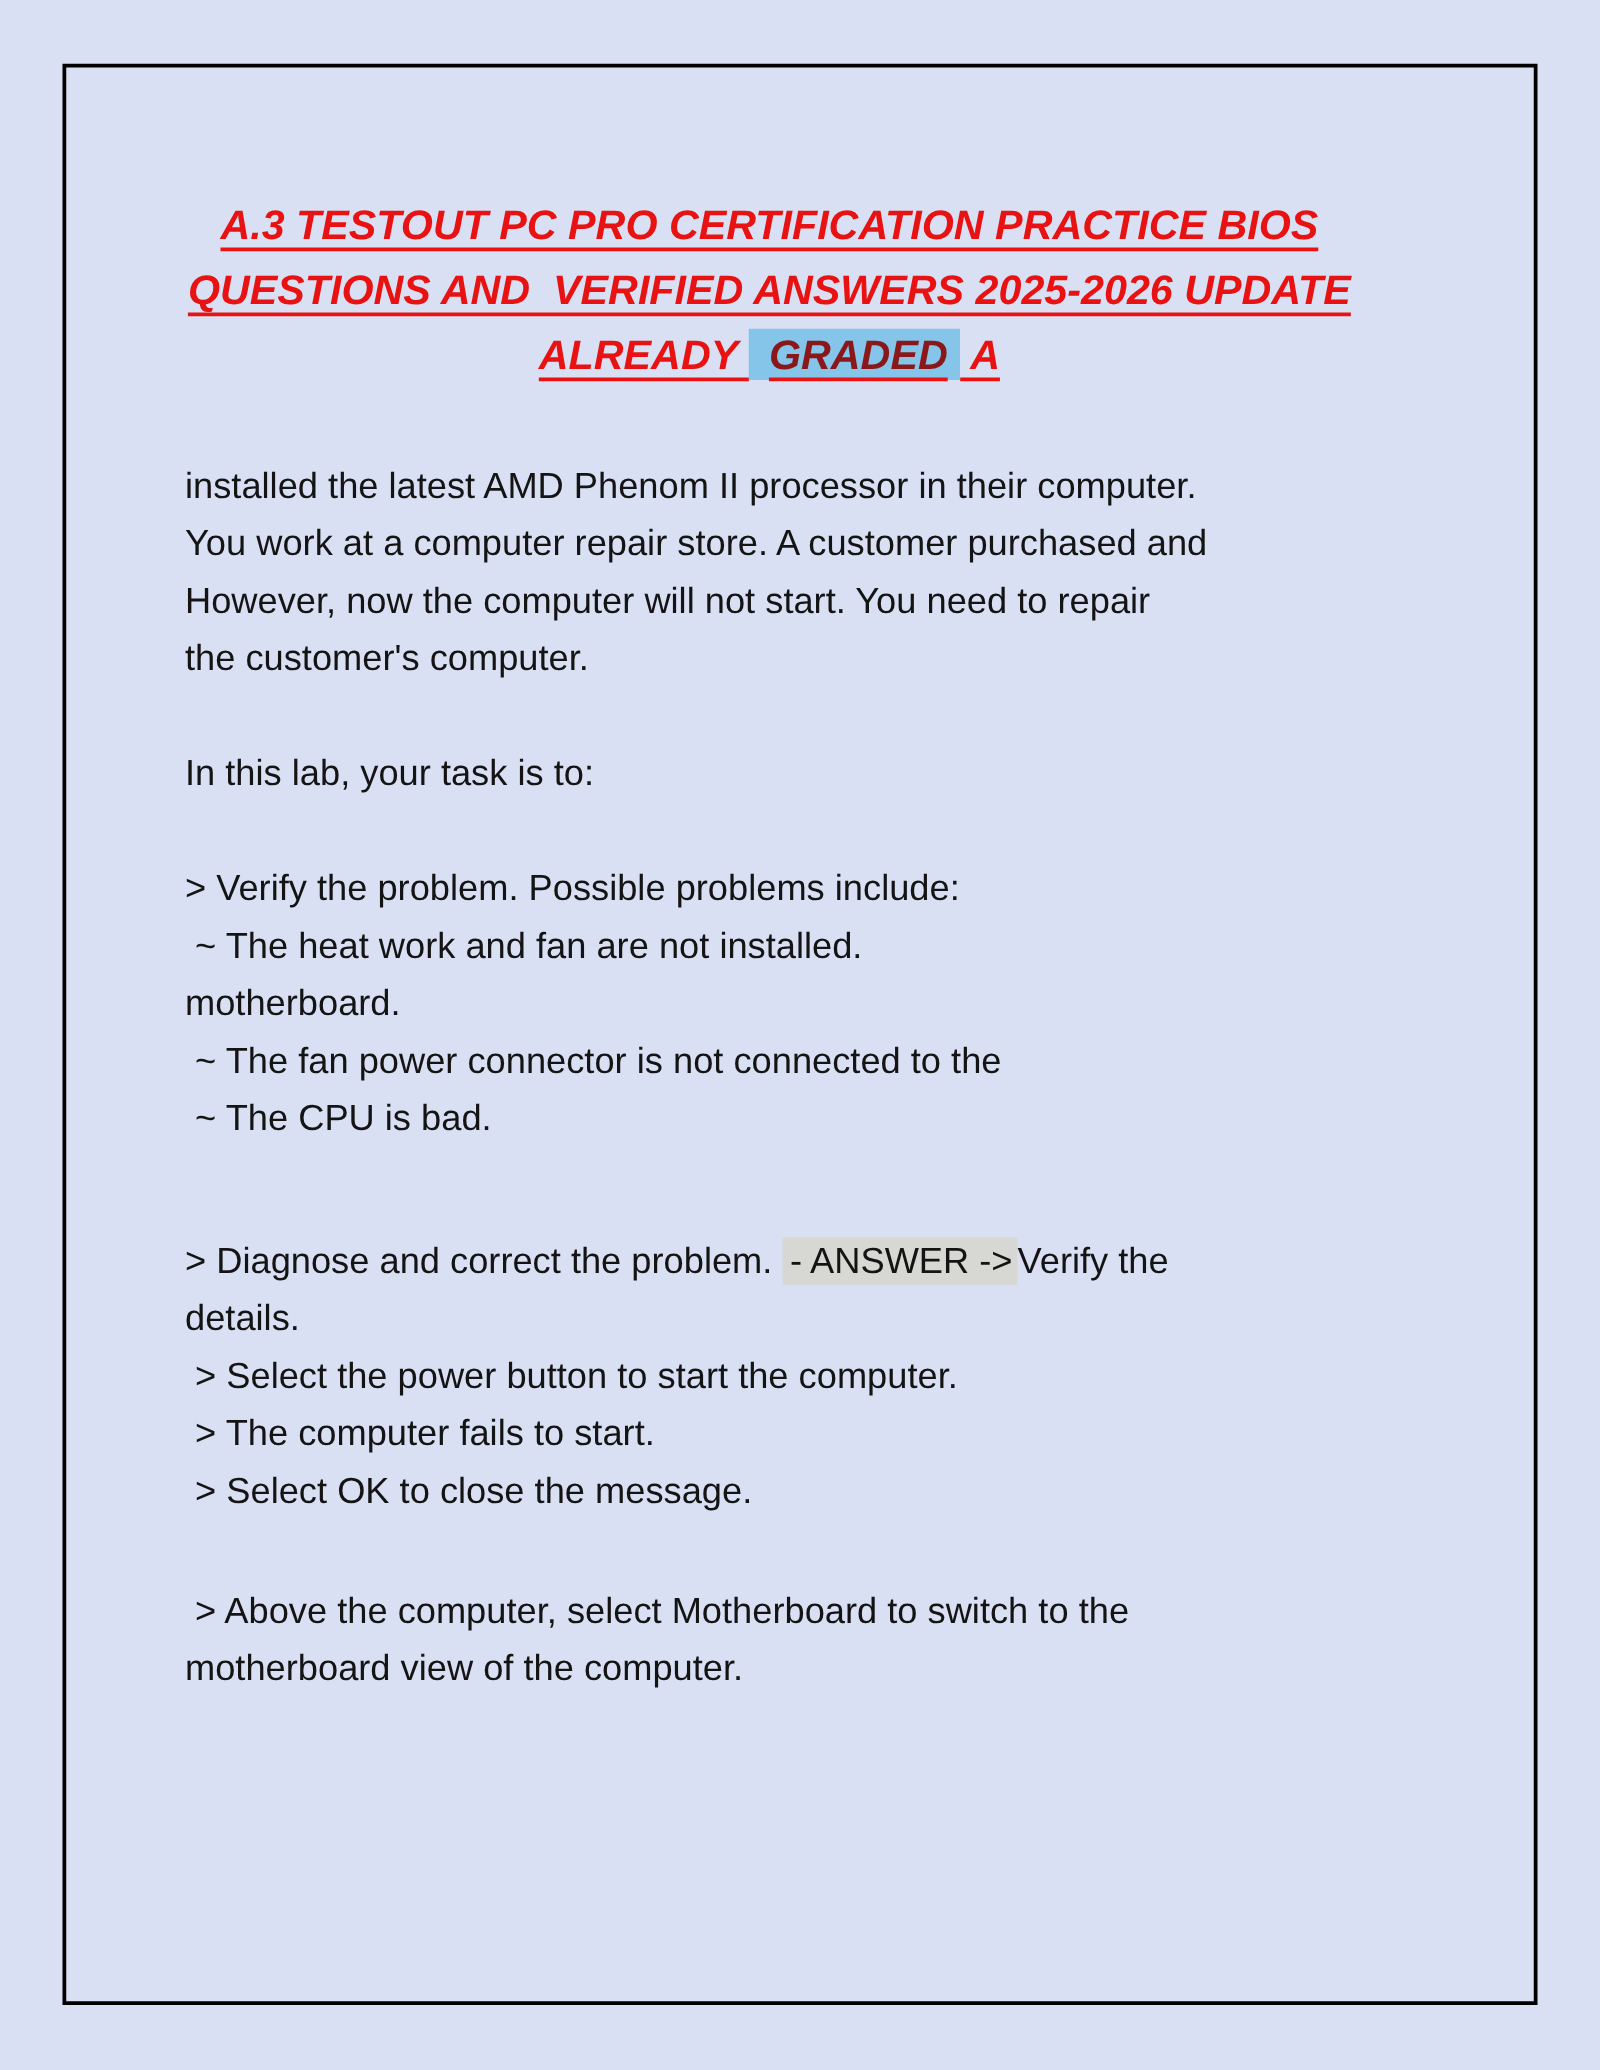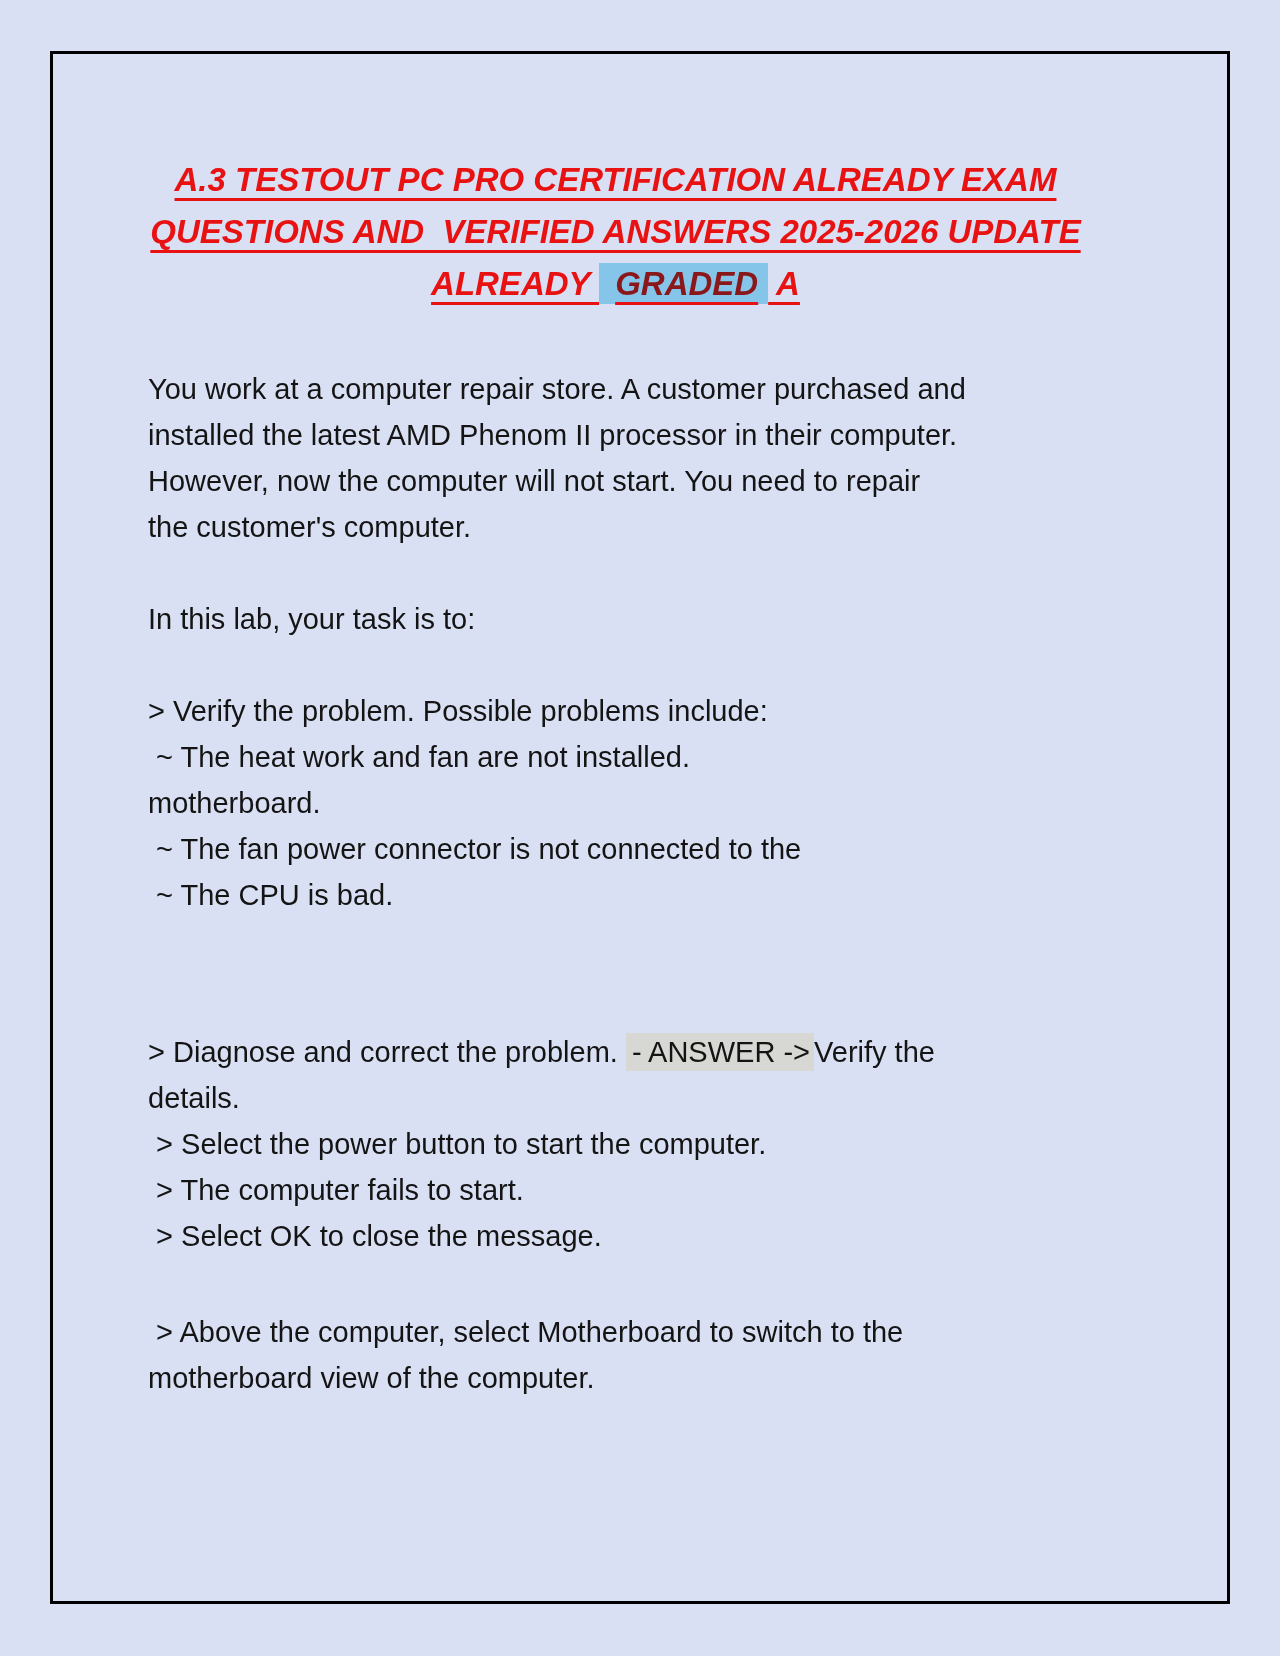--- a/index.html
+++ b/index.html
@@ -61,48 +61,48 @@
     color: #141414;
   }
   .group {
     margin: 0 0 46px 0;
   }
   .group p {
     margin: 0;
     white-space: pre-wrap;
   }
   .gap-lg {
-    margin-bottom: 111px;
+    margin-bottom: 68px;
   }
   .gap-md {
     margin-bottom: 50px;
   }
   .hl-gray {
     background: #d7d8d3;
     padding: 3px 4px 3px 6px;
     margin-top: 36px;
   }
 </style>
 </head>
 <body>
 
 <div class="frame">
   <div class="content">
 
     <div class="title-block">
-      <span class="t-line"><span class="t-text">A.3 TESTOUT PC PRO CERTIFICATION ALREADY EXAM</span></span>
+      <span class="t-line"><span class="t-text">A.3 TESTOUT PC PRO CERTIFICATION PRACTICE BIOS</span></span>
       <span class="t-line"><span class="t-text">QUESTIONS AND  VERIFIED ANSWERS 2025-2026 UPDATE</span></span>
       <span class="t-line"><span class="t-text"><span>ALREADY </span><span class="hl-blue">GRADED</span><span> A</span></span></span>
     </div>
 
     <div class="body-text">
 
       <div class="group">
+        <p>installed the latest AMD Phenom II processor in their computer.</p>
         <p>You work at a computer repair store. A customer purchased and</p>
-        <p>installed the latest AMD Phenom II processor in their computer.</p>
         <p>However, now the computer will not start. You need to repair</p>
         <p>the customer's computer.</p>
       </div>
 
       <div class="group">
         <p>In this lab, your task is to:</p>
       </div>
 
       <div class="group gap-lg">
         <p>&gt; Verify the problem. Possible problems include:</p>

